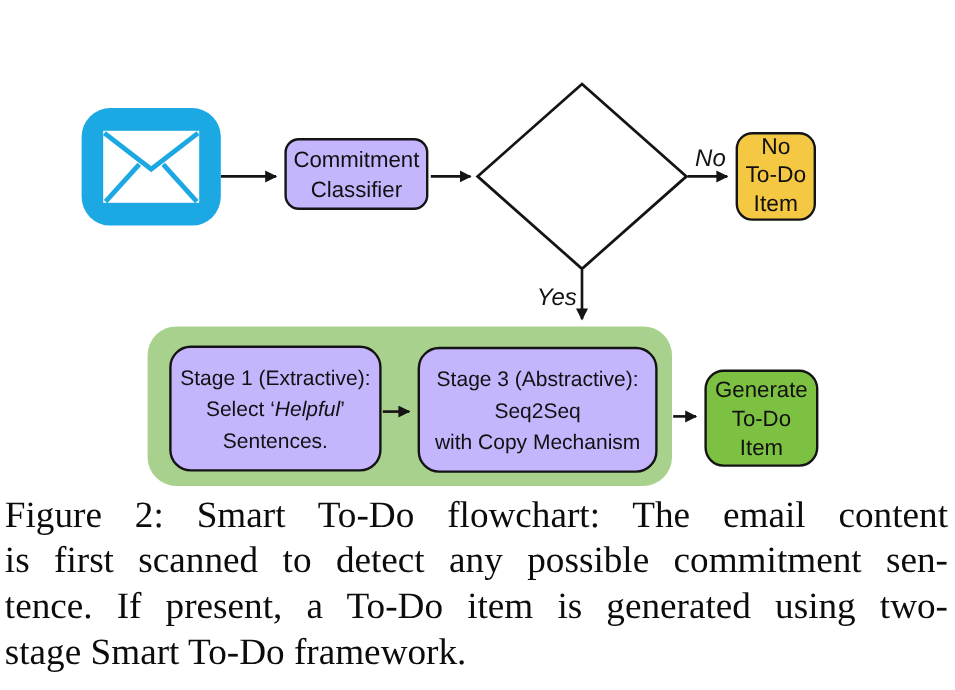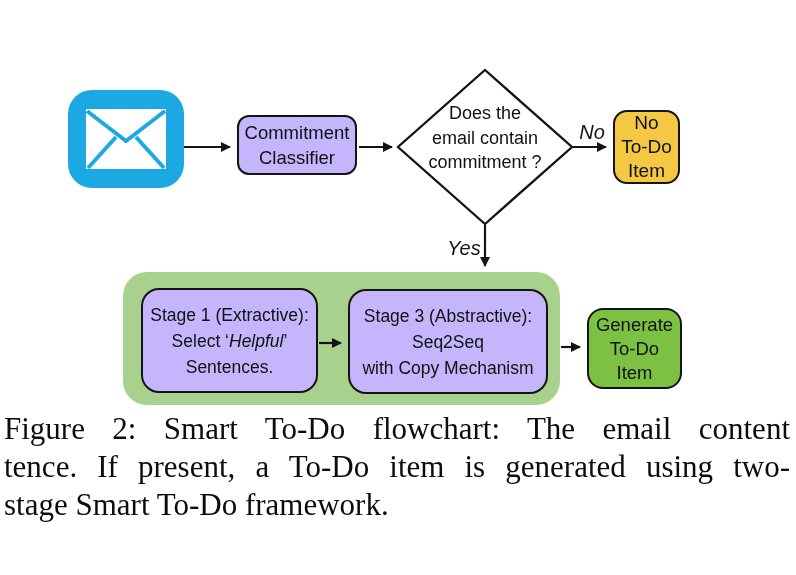--- a/index.html
+++ b/index.html
@@ -83,23 +83,20 @@
       <rect x="1" y="1" width="80" height="60" fill="#ffffff"></rect>
       <path d="M2,3 L41,33 L80,3" fill="none" stroke="#1CA8E3" stroke-width="4"></path>
       <path d="M3,60 L31,29" fill="none" stroke="#1CA8E3" stroke-width="4"></path>
       <path d="M79,60 L51,29" fill="none" stroke="#1CA8E3" stroke-width="4"></path>
     </svg>
   </div>
 
   <div class="abs node classifier preline">Commitment
 Classifier</div>
 
-  <div class="abs diamond-text preline">Does the
-email contain
-commitment ?</div>
 
   <div class="abs edge-label label-no">No</div>
   <div class="abs edge-label label-yes">Yes</div>
 
   <div class="abs node no-todo preline">No
 To-Do
 Item</div>
 
   <div class="abs stage-container"></div>
 
@@ -119,17 +116,18 @@
   <div class="abs node stage2 preline">Stage 3 (Abstractive):
 Seq2Seq
 with Copy Mechanism</div>
 
   <div class="abs node generate preline">Generate
 To-Do
 Item</div>
 
   <div class="abs caption">
     <div class="cap-line">Figure 2: Smart To-Do flowchart: The email content</div>
+    <div class="cap-line">is first scanned to detect any possible commitment sen-</div>
     <div class="cap-line">tence. If present, a To-Do item is generated using two-</div>
     <div class="cap-line last">stage Smart To-Do framework.</div>
   </div>
 
 </div>
 
 </body></html>

